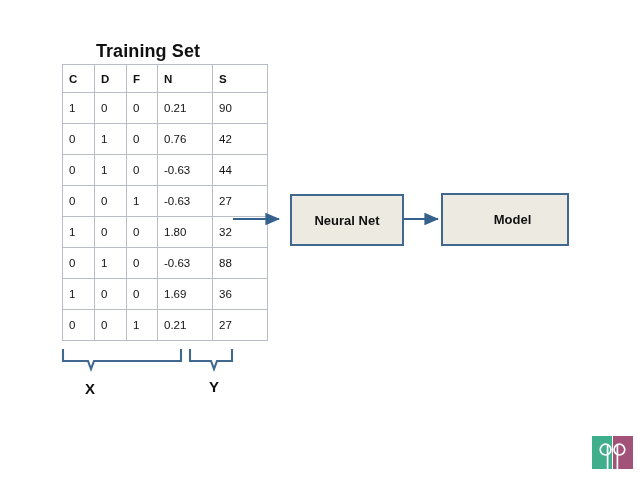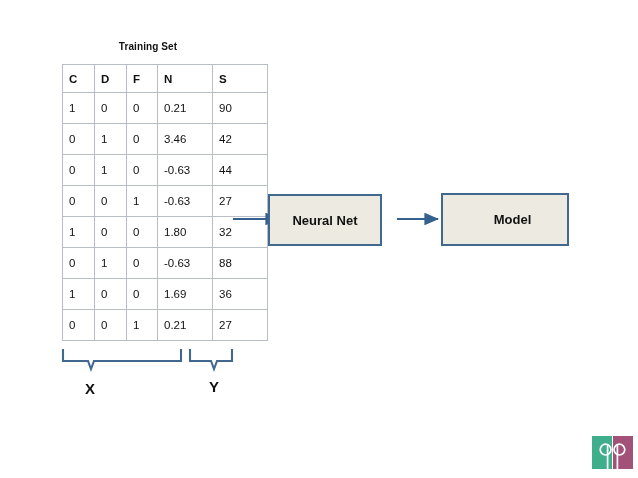--- a/index.html
+++ b/index.html
@@ -20,21 +20,21 @@
     overflow: hidden;
   }
 
   
   #training-set-title {
     position: absolute;
     left: 62px;
     top: 41px;
     width: 172px;
     text-align: center;
-    font-size: 10px;
+    font-size: 18px;
     font-weight: bold;
     color: #111111;
     letter-spacing: 0.1px;
   }
 
   
   #training-table {
     position: absolute;
     left: 62px;
     top: 64px;
@@ -94,21 +94,21 @@
     border: 2px solid #41688f;
     display: flex;
     align-items: center;
     justify-content: center;
     font-size: 13px;
     font-weight: bold;
     color: #111111;
     box-sizing: border-box;
   }
   #box-neural-net {
-    left: 268px;
+    left: 290px;
     top: 194px;
     width: 114px;
     height: 52px;
     text-align: right;
   }
   #box-model {
     left: 441px;
     top: 193px;
     width: 128px;
     height: 53px;
@@ -161,21 +161,21 @@
         <td>1</td>
         <td>0</td>
         <td>0</td>
         <td>0.21</td>
         <td>90</td>
       </tr>
       <tr>
         <td>0</td>
         <td>1</td>
         <td>0</td>
-        <td>3.46</td>
+        <td>0.76</td>
         <td>42</td>
       </tr>
       <tr>
         <td>0</td>
         <td>1</td>
         <td>0</td>
         <td>-0.63</td>
         <td>44</td>
       </tr>
       <tr>

